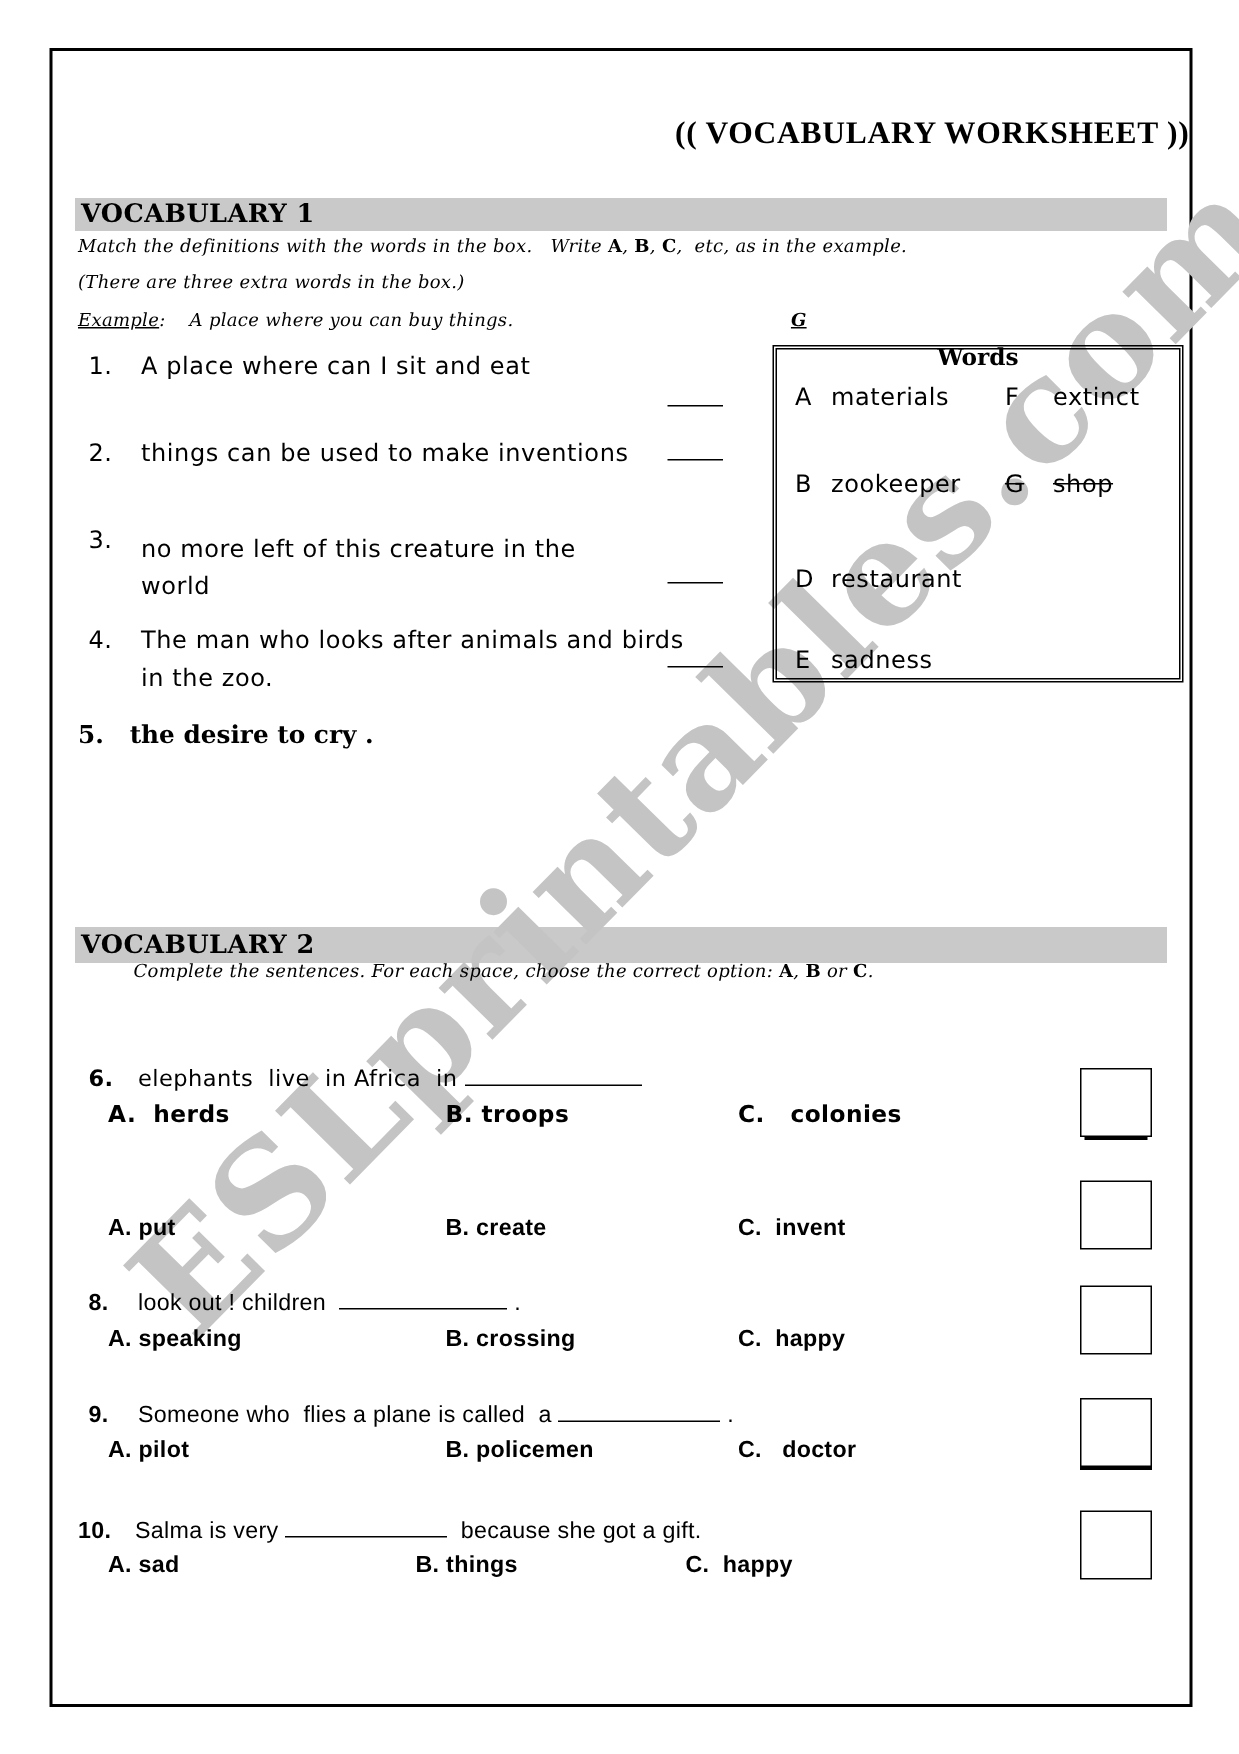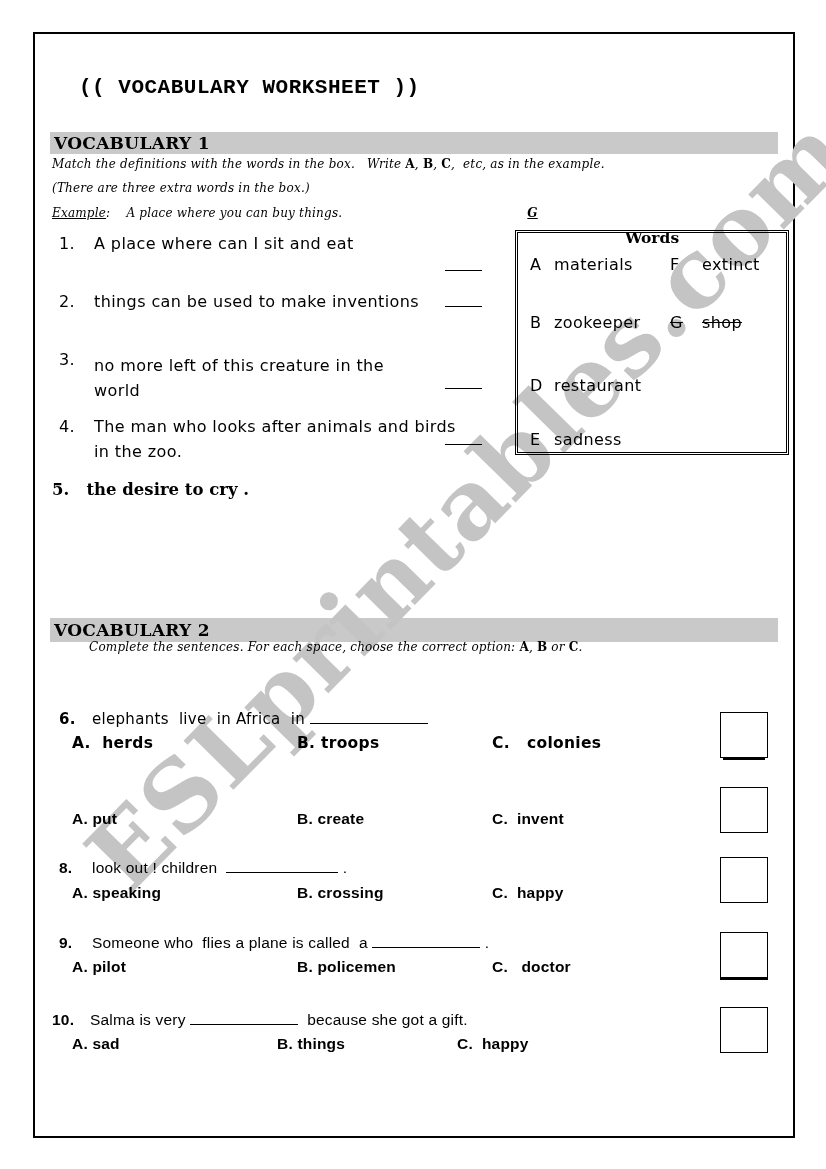--- a/index.html
+++ b/index.html
@@ -7,22 +7,22 @@
        font-family:"DejaVu Sans",sans-serif;color:#000;}
   .page{position:absolute;left:33px;top:32px;width:758px;height:1102px;
         border:2px solid #000;background:#fff;}
   .layer-bars{position:absolute;inset:0;z-index:1;}
   .watermark{position:absolute;left:70px;top:791px;z-index:2;height:95px;line-height:95px;
              font-family:"DejaVu Serif",serif;font-weight:bold;font-size:96px;letter-spacing:1px;
              color:#c4c4c4;white-space:nowrap;transform-origin:left center;
              transform:rotate(-45.5deg);pointer-events:none;}
   .content{position:absolute;inset:0;z-index:3;}
   .abs{position:absolute;}
-  .doc-title{left:0;right:0;top:42px;text-align:left;
-             font-family:Liberation Mono, monospace;font-weight:bold;font-size:21px;letter-spacing:.5px;margin-left:44px;}
+  .doc-title{left:0;right:0;top:42px;text-align:right;
+             font-family:Liberation Serif, serif;font-weight:bold;font-size:21px;letter-spacing:.5px;}
   .bar{left:15px;width:728px;height:22px;background:#c9c9c9;}
   .bar1{top:98px;} .bar2{top:584px;height:24px;}
   .bar-title{font-family:"DejaVu Serif",serif;font-weight:bold;font-size:17px;
              left:19px;letter-spacing:.3px;}
   .bt1{top:99px;} .bt2{top:586px;}
   .instr{left:17px;font-family:"DejaVu Serif",serif;font-style:italic;font-size:12px;
          white-space:pre;letter-spacing:.2px;}
   .instr b{font-style:normal;}
   .ex-label{text-decoration:underline;}
   .ex-answer{display:inline-block;text-decoration:underline;font-weight:bold;padding:0 10px;}

